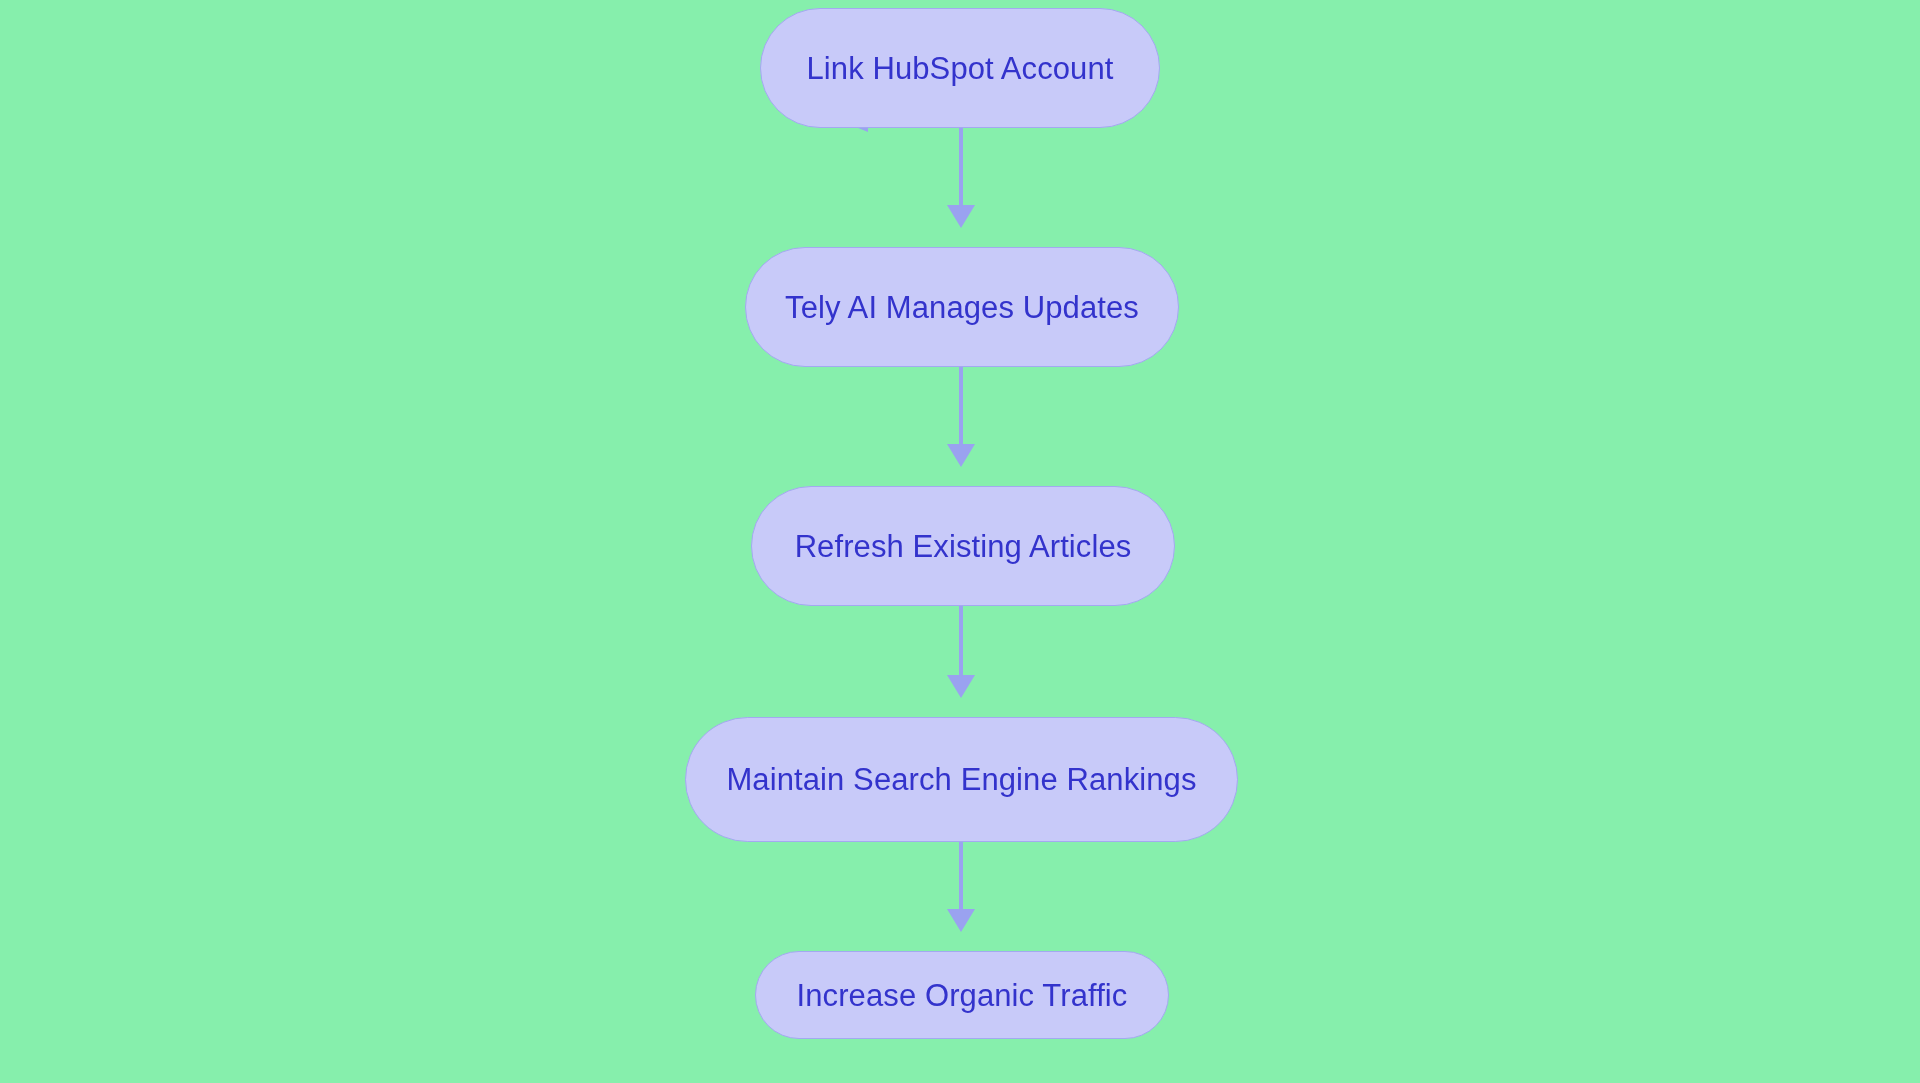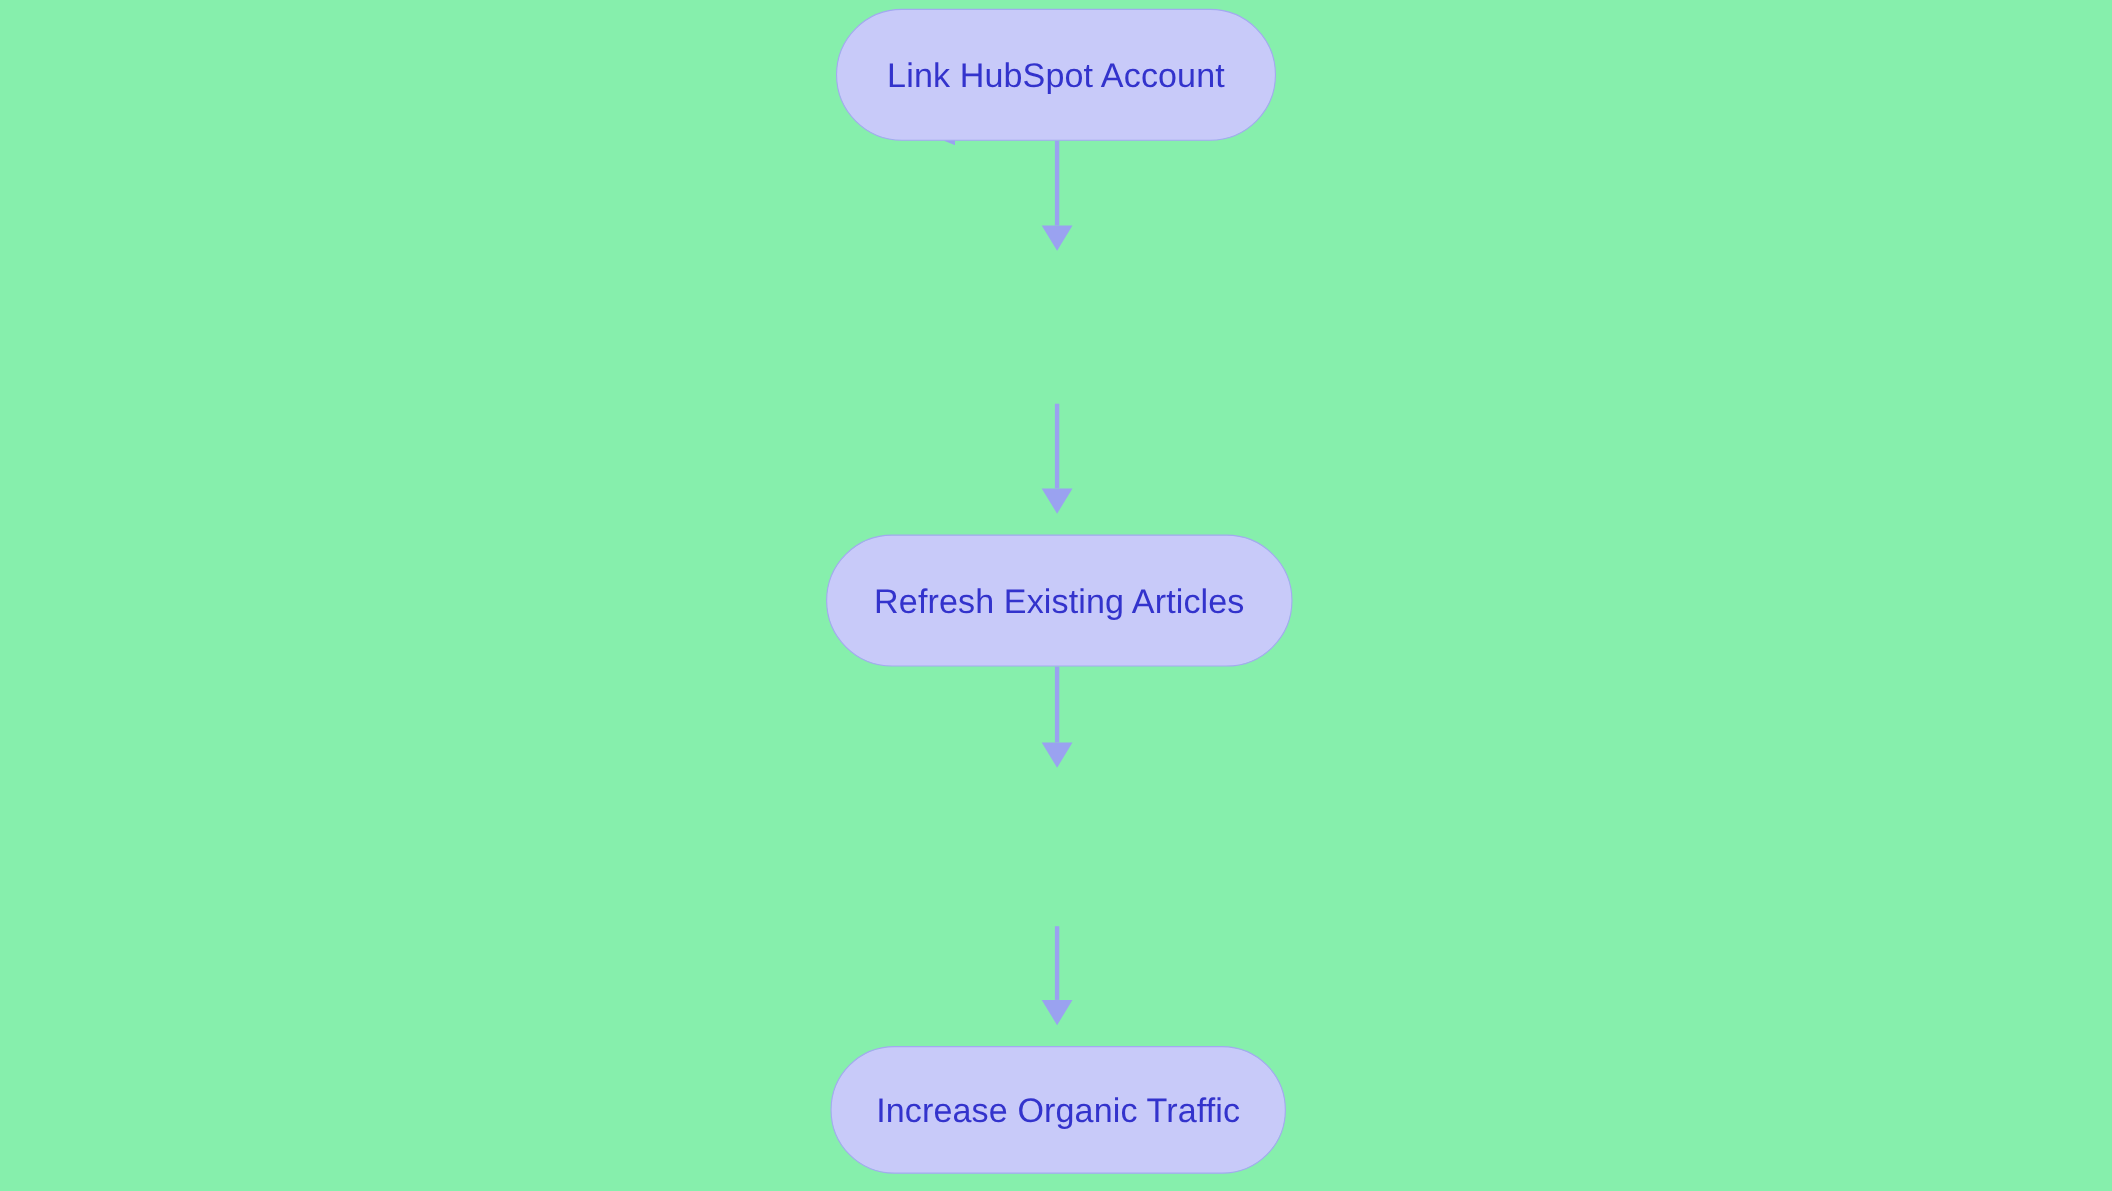--- a/index.html
+++ b/index.html
@@ -58,21 +58,21 @@
     line-height: 1;
     white-space: nowrap;
     text-align: center;
   }
 
   
   #node-0 { left: 760px;  top: 8px;    width: 400px; height: 120px; }
   #node-1 { left: 745px;  top: 247px;  width: 434px; height: 120px; }
   #node-2 { left: 751px;  top: 486px;  width: 424px; height: 120px; align-items: center; }
   #node-3 { left: 685px;  top: 717px;  width: 553px; height: 125px; }
-  #node-4 { left: 755px;  top: 951px;  width: 414px; height: 116px; }
+  #node-4 { left: 755px;  top: 951px;  width: 414px; height: 88px; }
 </style>
 </head>
 <body>
 
 <div id="flowchart-root">
 
   <svg class="flow-svg" viewBox="0 0 1920 1083" xmlns="http://www.w3.org/2000/svg">
     <defs>
       <marker id="arrowhead" markerWidth="10" markerHeight="8" refX="1.2" refY="4" orient="auto" markerUnits="userSpaceOnUse">
         <polygon points="0,0 10,4 0,8" fill="#9aa2f0"></polygon>
@@ -97,24 +97,30 @@
       <polygon points="947,909 975,909 961,932"></polygon>
     </g>
   </svg>
 
   <div class="node-layer">
 
     <div class="flow-node" id="node-0">
       <span class="flow-node-label">Link HubSpot Account</span>
     </div>
 
+    <div class="flow-node" id="node-1">
+      <span class="flow-node-label">Tely AI Manages Updates</span>
+    </div>
 
     <div class="flow-node" id="node-2">
       <span class="flow-node-label">Refresh Existing Articles</span>
     </div>
 
+    <div class="flow-node" id="node-3">
+      <span class="flow-node-label">Maintain Search Engine Rankings</span>
+    </div>
 
     <div class="flow-node" id="node-4">
       <span class="flow-node-label">Increase Organic Traffic</span>
     </div>
 
   </div>
 </div>
 
 </body></html>

